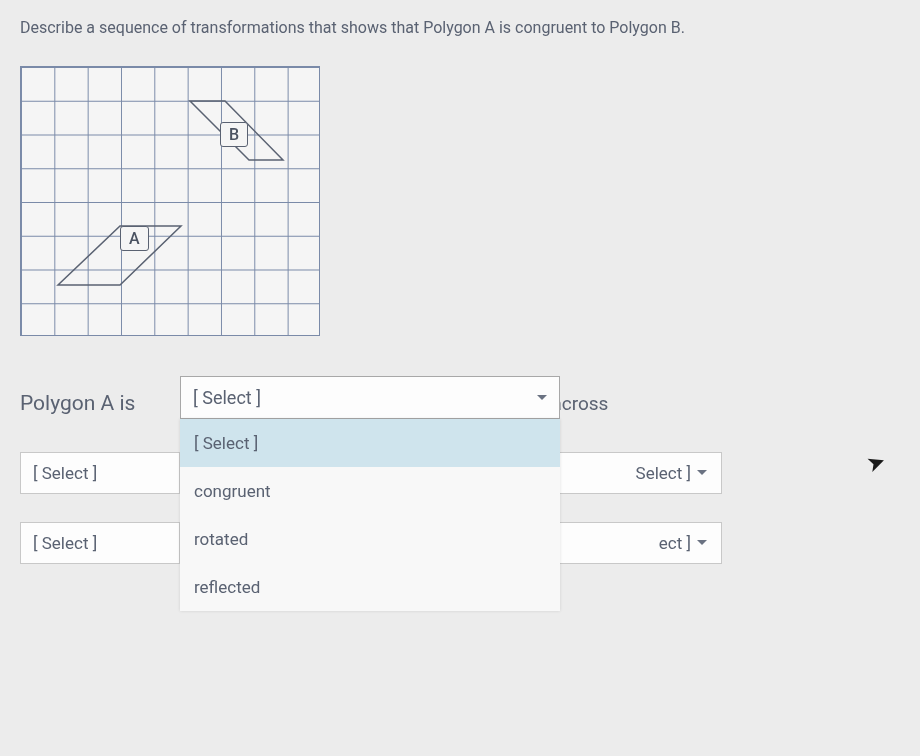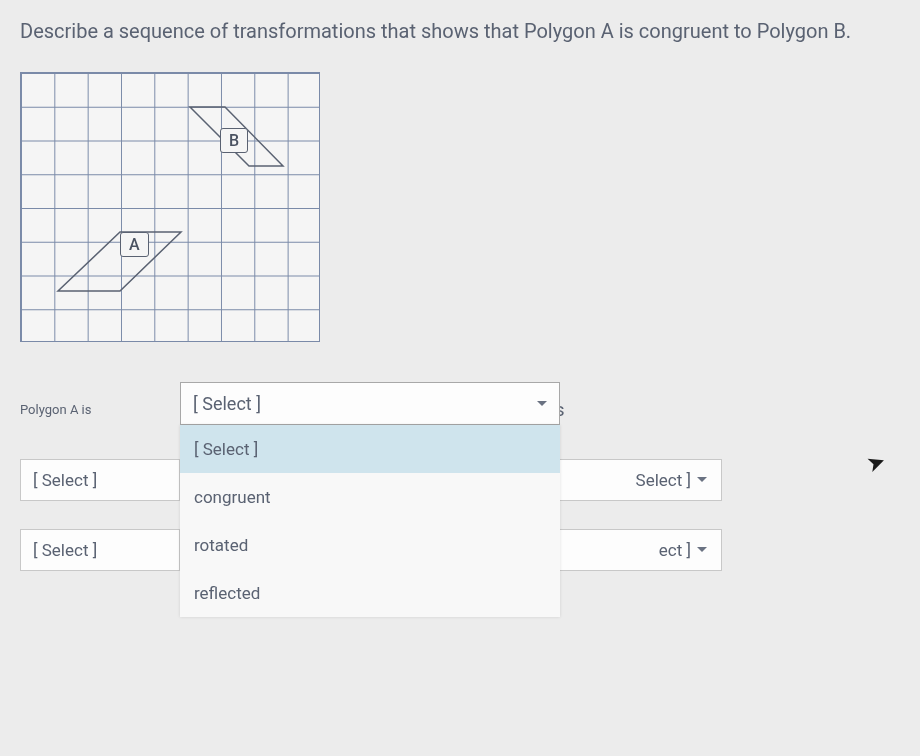--- a/index.html
+++ b/index.html
@@ -6,21 +6,21 @@
     body {
       font-family: -apple-system, BlinkMacSystemFont, "Segoe UI", Roboto, sans-serif;
       background: #ececec;
       width: 920px;
       height: 756px;
       padding: 15px 20px;
       color: #4a5261;
       position: relative;
     }
     .question-text {
-      font-size: 20px;
+      font-size: 16px;
       line-height: 1.6;
       color: #5a6272;
       margin-bottom: 25px;
       font-weight: 400;
     }
     .grid-container {
       width: 300px;
       height: 270px;
       position: relative;
       margin-bottom: 45px;
@@ -69,21 +69,21 @@
       position: relative;
     }
     .row {
       display: flex;
       align-items: center;
       gap: 10px;
       margin-bottom: 25px;
       height: 45px;
     }
     .text-label {
-      font-size: 13px;
+      font-size: 21px;
       color: #5a6272;
     }
     .select-short {
       width: 160px;
       height: 42px;
       background: #fdfdfd;
       border: 1px solid #c8c8c8;
       padding: 8px 12px;
       font-size: 17px;
       color: #5a6272;

